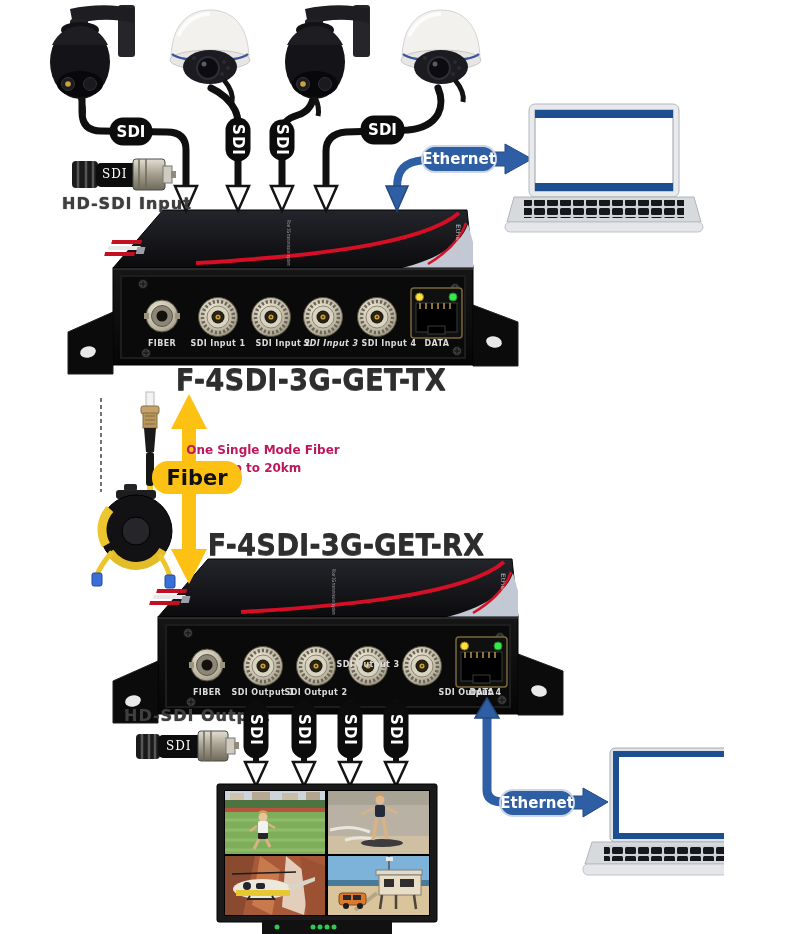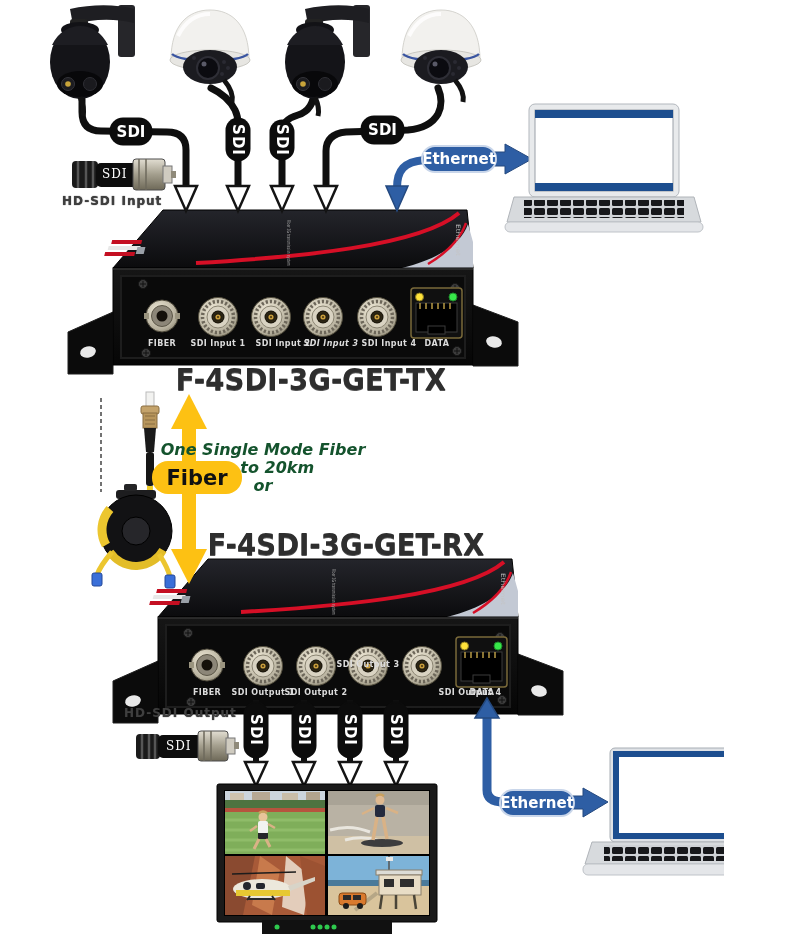--- a/index.html
+++ b/index.html
@@ -7,25 +7,25 @@
          font-family:"DejaVu Sans","Liberation Sans",sans-serif;}
   .art{position:absolute;left:0;top:0;}
   .ov{position:absolute;z-index:5;}
   .pill{background:#0c0c0c;color:#fff;border-radius:12px;display:flex;align-items:center;
         justify-content:center;font-weight:bold;font-size:15px;box-shadow:0 0 0 1.5px #0c0c0c;}
   .pill-v span{transform:rotate(90deg);display:block;letter-spacing:1px;}
   .eth{background:#2e5ea4;color:#fff;border:2px solid #c9d6ea;border-radius:14px;
        display:flex;align-items:center;justify-content:center;font-weight:bold;font-size:15px;}
   .fiberpill{background:#fdc113;color:#111;border-radius:16px;display:flex;align-items:center;
        justify-content:center;font-weight:bold;font-size:21px;}
-  .hdsdi{color:#3f3f3f;font-weight:bold;font-size:12px;letter-spacing:1px;
+  .hdsdi{color:#3f3f3f;font-weight:bold;font-size:16px;letter-spacing:1px;
        text-shadow:0 0 1px #1c1c1c;white-space:nowrap;}
   .title{color:#2e2e2e;font-weight:bold;font-size:30px;letter-spacing:0px;white-space:nowrap;
        transform:translateX(-50%) scaleX(.92);text-shadow:0 1px 0 #555;}
-  .note{color:#14532d;font-weight:bold;font-size:16px;line-height:18px;text-align:center;font-style:italic;}
+  .note{color:#be185d;font-weight:bold;font-size:12px;line-height:18px;text-align:center;}
   .plabel{position:absolute;color:#dcdcdc;font-size:8px;font-weight:600;letter-spacing:.4px;
        transform:translateX(-50%);white-space:nowrap;z-index:5;}
   .bnctxt{position:absolute;color:#fff;font-family:"DejaVu Serif","Liberation Serif",serif;
        font-size:12px;letter-spacing:1px;z-index:5;}
 </style>
 </head>
 <body>
 
 <div class="stage">
 
@@ -387,21 +387,20 @@
 
 <div class="ov eth" style="left:421px;top:145px;width:72px;height:24px;">Ethernet</div>
 <div class="ov eth" style="left:499px;top:789px;width:72px;height:24px;">Ethernet</div>
 
 <div class="ov title" style="left:311px;top:362px;">F-4SDI-3G-GET-TX</div>
 <div class="ov title" style="left:346px;top:527px;">F-4SDI-3G-GET-RX</div>
 
 <div class="ov note" style="left:153px;top:441px;width:220px;">
   <div>One Single Mode Fiber</div>
   <div>up to 20km</div>
-  <div>or</div>
 </div>
 
 <div class="ov fiberpill" style="left:152px;top:461px;width:90px;height:33px;">Fiber</div>
 
 <span class="plabel" style="left:162px;top:339px;">FIBER</span>
 <span class="plabel" style="left:218px;top:339px;">SDI Input 1</span>
 <span class="plabel" style="left:271px;top:339px;padding-left:24px;">SDI Input 2</span>
 <span class="plabel" style="left:331px;top:339px;font-style:italic;">SDI Input 3</span>
 <span class="plabel" style="left:377px;top:339px;margin-left:12px;">SDI Input 4</span>
 <span class="plabel" style="left:437px;top:339px;">DATA</span>

